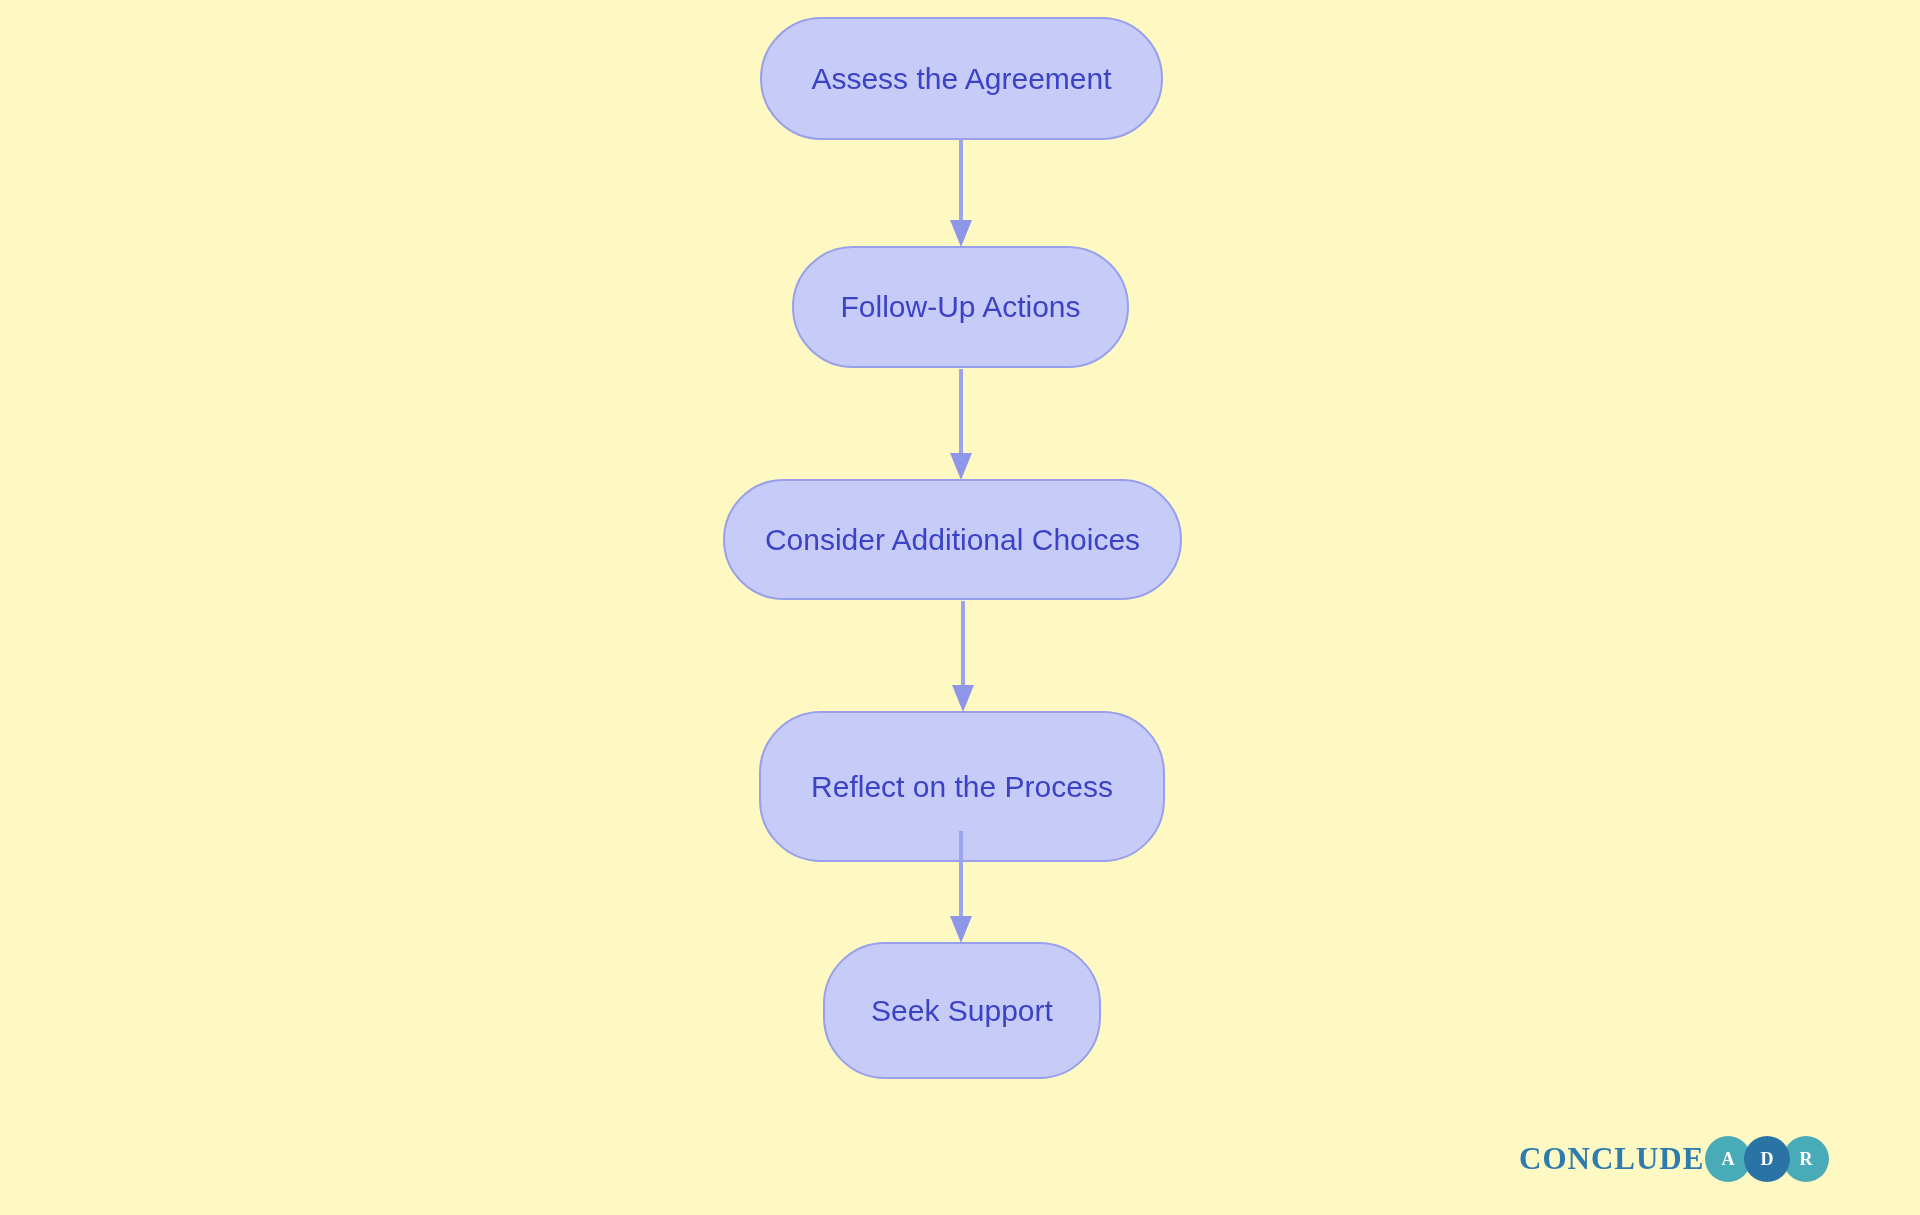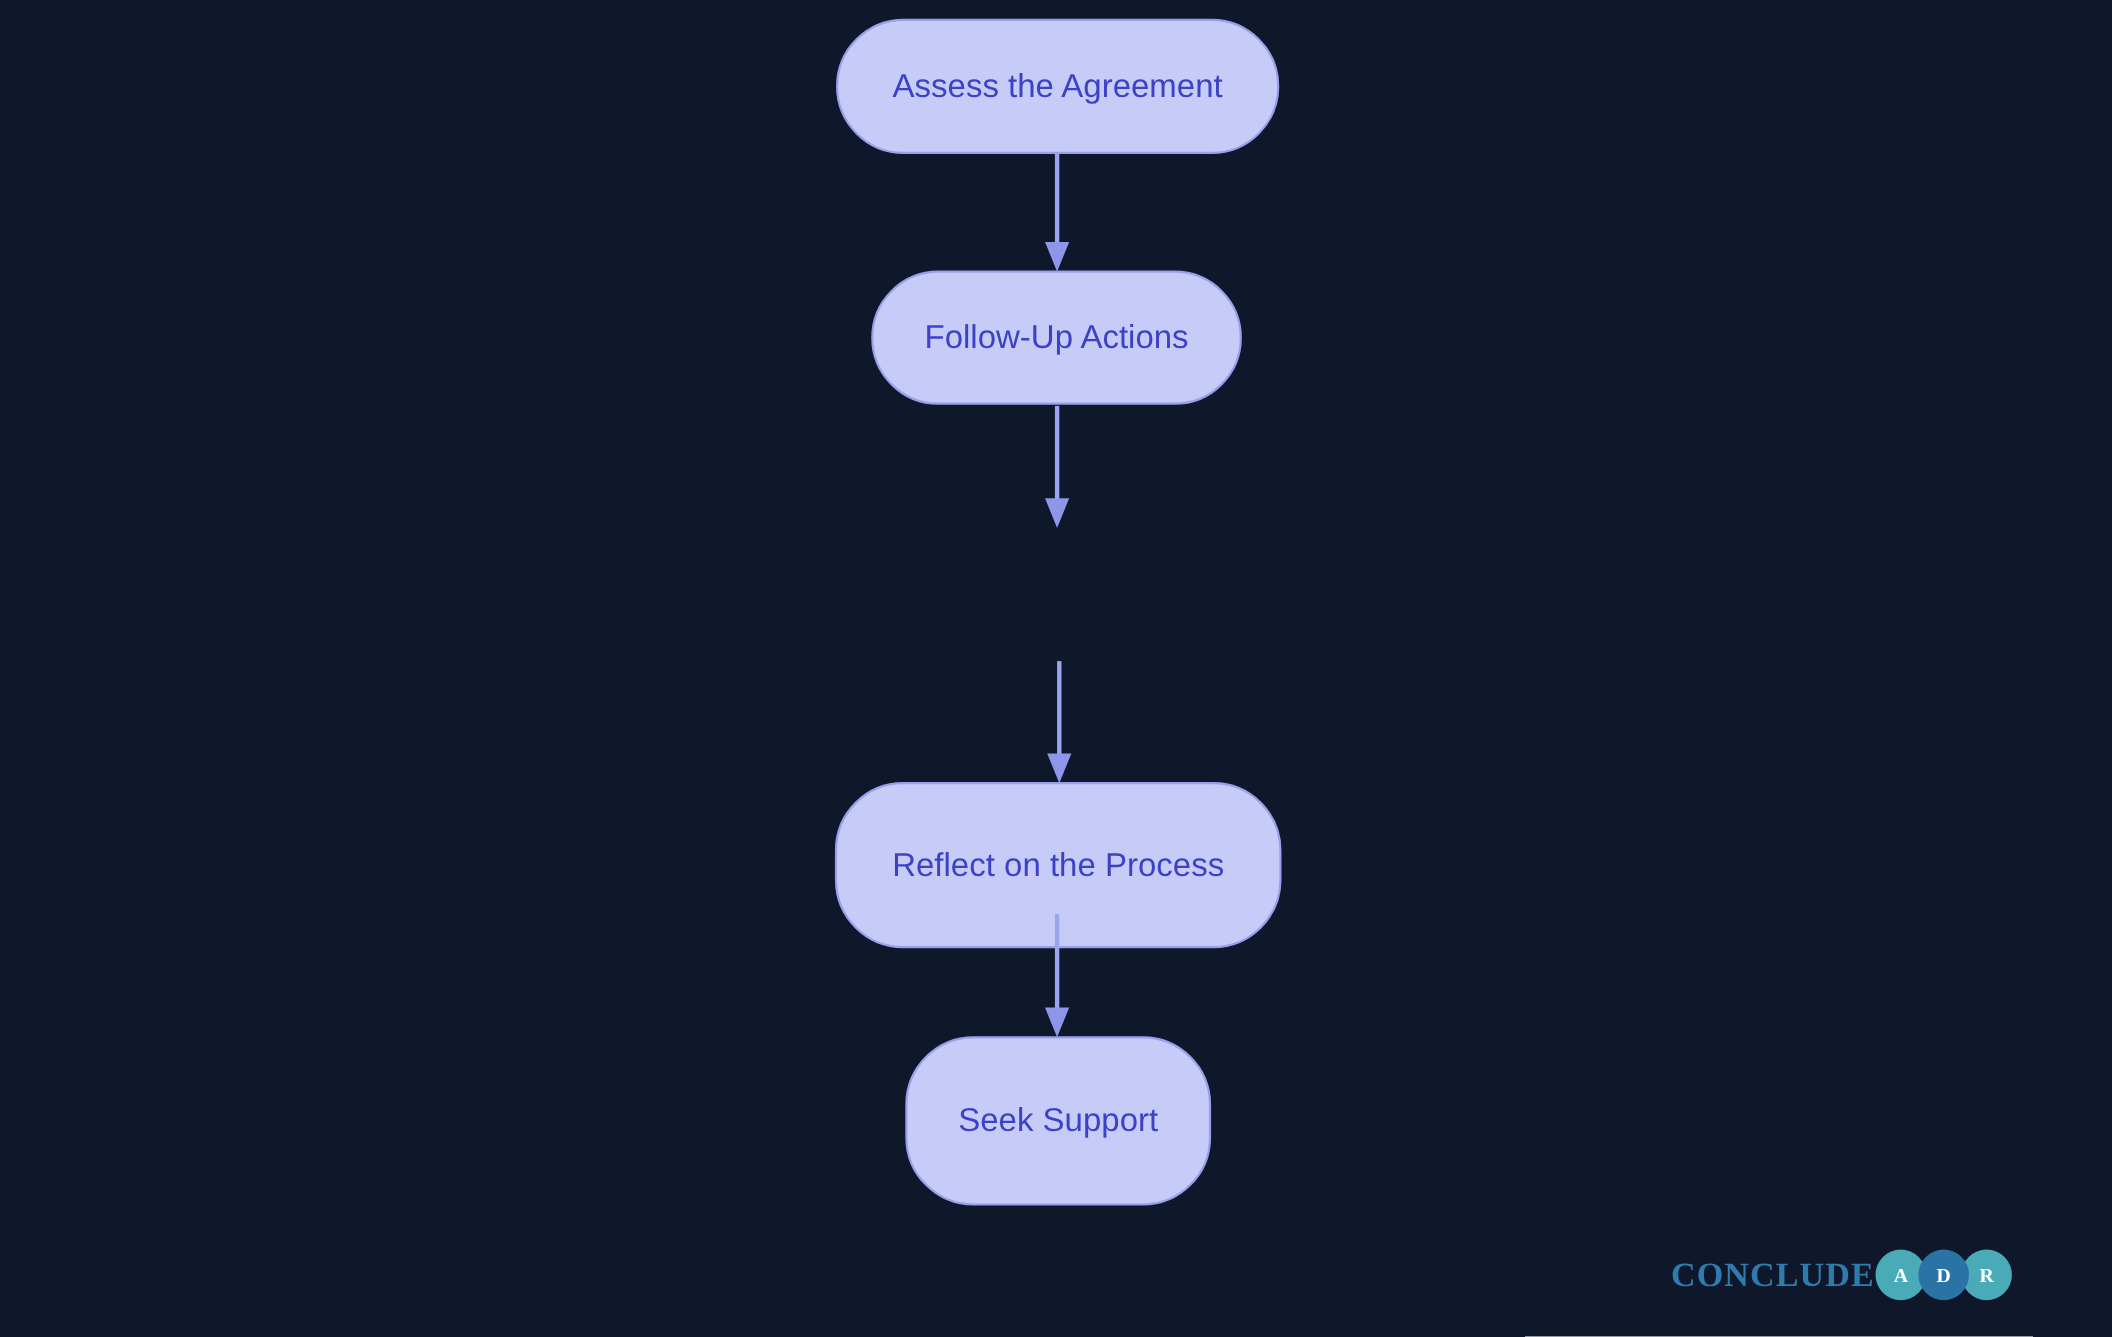--- a/index.html
+++ b/index.html
@@ -5,21 +5,21 @@
   html, body {
     margin: 0;
     padding: 0;
     background: #ffffff;
     font-family: "Liberation Sans", "DejaVu Sans", sans-serif;
   }
   .canvas {
     position: relative;
     width: 1920px;
     height: 1215px;
-    background: #0f172a;
+    background: #fef9c3;
     overflow: hidden;
   }
 
   
   .node {
     position: absolute;
     box-sizing: border-box;
     display: flex;
     align-items: center;
     justify-content: center;
@@ -28,21 +28,21 @@
     border-radius: 62px;
     color: #3b42c6;
     font-size: 30px;
     white-space: nowrap;
     text-align: center;
   }
   .node-1 { left: 760px; top: 17px;  width: 403px; height: 123px; }
   .node-2 { left: 792px; top: 246px; width: 337px; height: 122px; text-align: right; }
   .node-3 { left: 723px; top: 479px; width: 459px; height: 121px; }
   .node-4 { left: 759px; top: 711px; width: 406px; height: 151px; }
-  .node-5 { left: 823px; top: 942px; width: 278px; height: 154px; }
+  .node-5 { left: 823px; top: 942px; width: 278px; height: 137px; }
 
   
   .connector {
     position: absolute;
     width: 22px;
     transform: translateX(-50%);
   }
   .connector .line {
     position: absolute;
     left: 50%;
@@ -103,20 +103,23 @@
 <body>
 
 <div class="canvas">
 
   <div class="node node-1">
     <span>Assess the Agreement</span>
   </div>
   <div class="node node-2">
     <span>Follow-Up Actions</span>
   </div>
+  <div class="node node-3">
+    <span>Consider Additional Choices</span>
+  </div>
   <div class="node node-4">
     <span>Reflect on the Process</span>
   </div>
   <div class="node node-5">
     <span>Seek Support</span>
   </div>
 
   <div class="connector conn-1">
     <div class="line"></div>
     <div class="head"></div>

